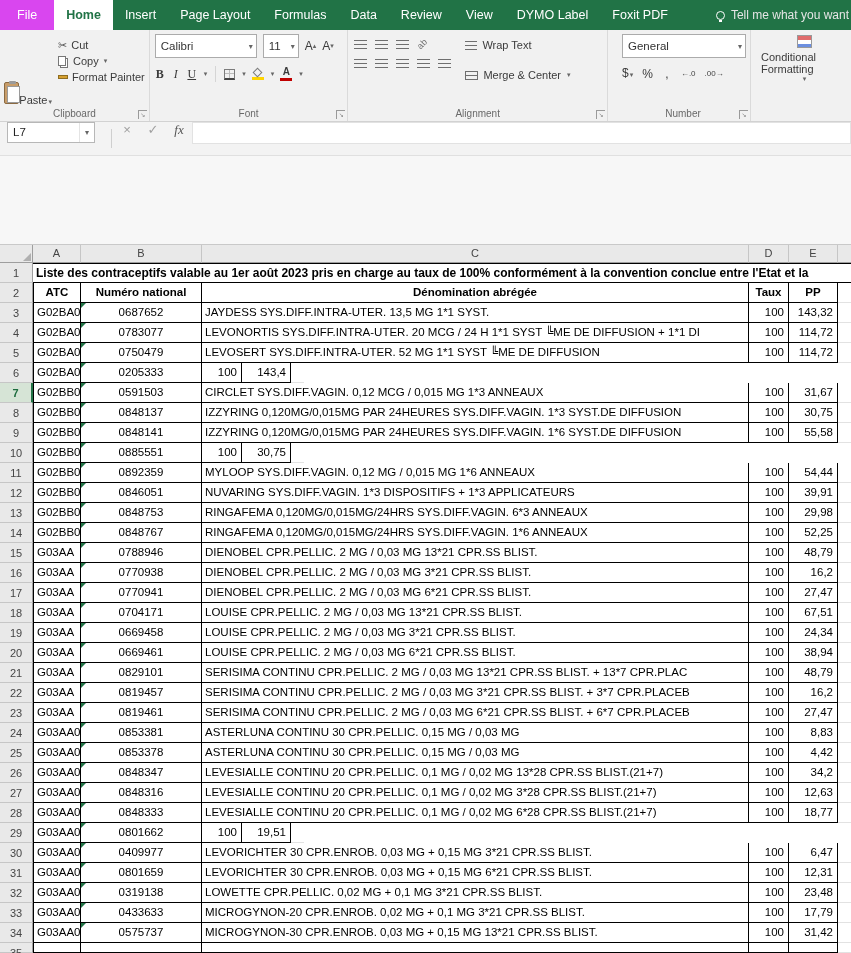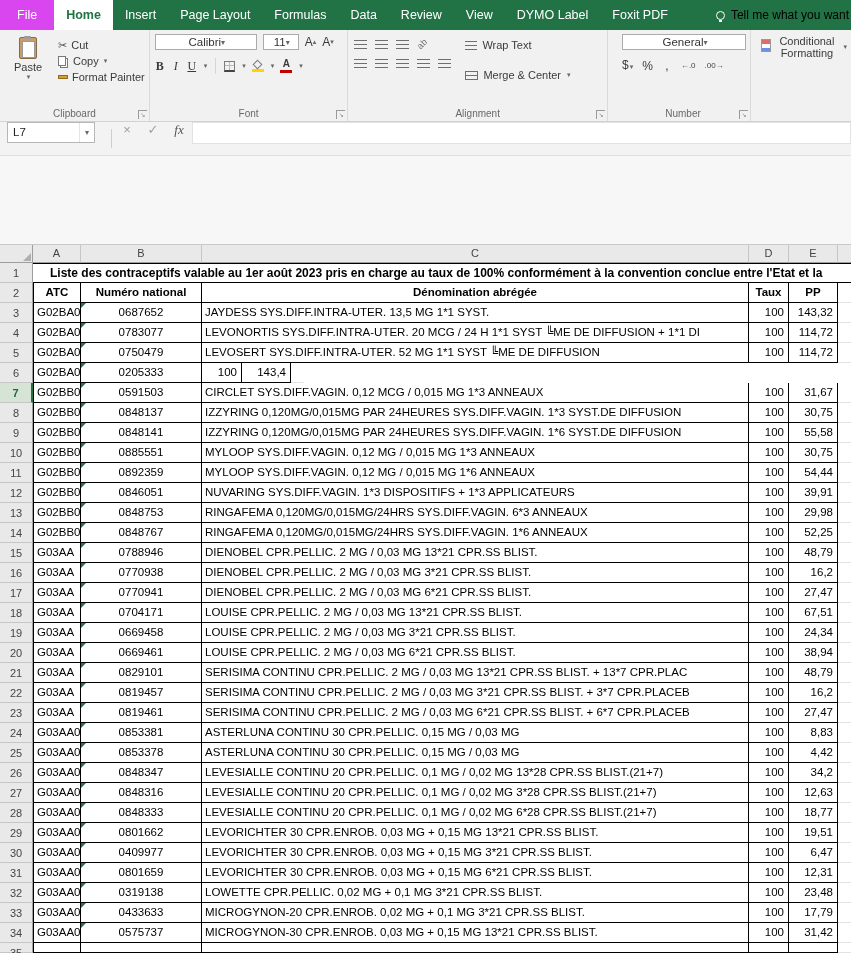--- a/index.html
+++ b/index.html
@@ -5,42 +5,42 @@
   * { margin:0; padding:0; box-sizing:border-box; }
   html,body { width:851px; height:953px; overflow:hidden;
     font-family:"Liberation Sans","DejaVu Sans",sans-serif; background:#fff; }
 
   
   .tabbar { height:30px; background:#217346; display:flex; align-items:stretch; }
   .tabs-list { display:flex; }
   .rtab { color:#fff; font-size:12.5px; line-height:30px; padding:0 12px; white-space:nowrap; cursor:default; }
   .rtab.file { background:#d946ef; padding:0 17px; }
   .rtab.sel { background:#fff; color:#217346; font-weight:bold; }
-  .tellme { margin-left:auto; display:flex; align-items:center; gap:6px; color:#000000; font-size:12px; padding-right:2px; white-space:nowrap; overflow:hidden; }
+  .tellme { margin-left:auto; display:flex; align-items:center; gap:6px; color:#e5e5e5; font-size:12px; padding-right:2px; white-space:nowrap; overflow:hidden; }
   .bulb { width:9px; height:9px; border:1px solid #fff; border-radius:50%; position:relative; flex:0 0 auto; }
   .bulb::after { content:''; position:absolute; left:2px; bottom:-3px; width:3px; height:2px; background:#fff; }
 
   
   .ribbon { height:92px; background:#f1f1f1; border-bottom:1px solid #d2d2d2; display:flex; }
   .group { position:relative; padding:3px 4px 15px 4px; border-right:1px solid #dadada; }
   .glabel { position:absolute; left:0; right:0; bottom:2px; text-align:center; font-size:10px; color:#696969; }
   .launcher { position:absolute; right:2px; bottom:2px; width:9px; height:9px; font-size:6px; line-height:8px; text-align:center; color:#777; border-left:1px solid #9a9a9a; border-top:1px solid #9a9a9a; }
   .g-clip { width:152px; display:flex; gap:6px; }
-  .paste { width:48px; display:flex; flex-direction:column; align-items:center; font-size:11px; color:#3b3b3b; padding-top:4px; }
+  .paste { width:48px; display:flex; flex-direction:row; align-items:flex-end; font-size:11px; color:#3b3b3b; padding-top:4px; }
   .ic-clipboard { width:18px; height:22px; background:#c89d6a; border:1px solid #8a6a42; border-radius:2px; position:relative; margin-bottom:2px; }
   .ic-clipboard::before { content:''; position:absolute; left:2px; top:3px; width:11px; height:15px; background:#fff; border:1px solid #9a9a9a; }
   .ic-clipboard::after { content:''; position:absolute; left:4px; top:-2px; width:7px; height:3px; background:#9b9b9b; border-radius:1px; }
   .clip-col { display:flex; flex-direction:column; gap:4px; padding-top:6px; font-size:11px; color:#3b3b3b; }
   .sbtn { display:flex; align-items:center; gap:4px; white-space:nowrap; }
   .ic-cut { font-size:11px; color:#555; line-height:11px; }
   .ic-copy { width:8px; height:10px; border:1px solid #777; background:#fff; box-shadow:2px 2px 0 -1px #fff, 2px 2px 0 0 #777; margin-right:3px; }
   .ic-brush { width:10px; height:4px; background:#d6a02f; border:1px solid #8f6d20; }
   .mini-dd { font-size:7px; color:#666; margin-left:1px; }
   .frow { display:flex; align-items:center; gap:6px; }
-  .combo { background:#fff; border:1px solid #ababab; height:16px; display:flex; align-items:center; justify-content:center; padding:0 3px 0 5px; font-size:11.5px; color:#333; }
+  .combo { background:#fff; border:1px solid #ababab; height:24px; display:flex; align-items:center; justify-content:space-between; padding:0 3px 0 5px; font-size:11.5px; color:#333; }
   .ca { font-size:8px; color:#666; }
   .w100{width:102px;} .w34{width:36px;} .w120{width:124px;}
   .g-font { width:208px; }
   .g-font .frow { margin:1px 0 0 1px; }
   .g-font .frow.r2 { margin-top:8px; }
   .fbtn { font-size:12px; color:#3b3b3b; min-width:10px; text-align:center; line-height:14px; }
   .fbtn.b { font-weight:bold; font-family:"Liberation Serif",serif; }
   .fbtn.i { font-style:italic; font-family:"Liberation Serif",serif; }
   .fbtn.u { text-decoration:underline; font-family:"Liberation Serif",serif; }
   .sup { font-size:7px; vertical-align:top; color:#666; }
@@ -58,21 +58,21 @@
   .ic-orient { font-size:9px; color:#6f6f6f; transform:rotate(-45deg); display:inline-block; }
   .al-right { display:flex; flex-direction:column; gap:18px; padding-top:6px; }
   .tbtn { display:flex; align-items:center; gap:5px; font-size:11px; color:#3b3b3b; white-space:nowrap; }
   .ic-wrap { width:12px; height:9px; background:repeating-linear-gradient(to bottom,#6f6f6f 0 1px,transparent 1px 4px); }
   .ic-merge { width:13px; height:9px; border:1px solid #6f6f6f; background:linear-gradient(#6f6f6f,#6f6f6f) center/100% 1px no-repeat; }
   .g-num { width:140px;margin-left:8px; }
   .g-num .combo { margin:1px 0 0 2px; }
   .g-num .frow { margin:8px 0 0 2px; gap:9px; }
   .dec { font-size:8px; color:#444; }
   .g-styles { flex:1; border-right:none; }
-  .cf { display:flex; flex-direction:row; align-items:center; width:86px; margin:2px 0 12px 6px; font-size:11px; color:#3b3b3b; text-align:center; }
+  .cf { display:flex; flex-direction:column; align-items:center; width:86px; margin:2px 0 12px 6px; font-size:11px; color:#3b3b3b; }
   .ic-cf { width:15px; height:13px; border:1px solid #999; margin-bottom:3px;
     background:linear-gradient(to bottom,#e06c6c 0 4px,#fff 4px 8px,#6c8fe0 8px 13px); }
   .cf-text { line-height:12px; }
 
   
   .fbar { height:34px; background:#f3f3f3; border-bottom:1px solid #e0e0e0; display:flex; align-items:flex-start; }
   .namebox { width:88px; height:21px; background:#fff; border:1px solid #b7b7b7; margin-left:7px; display:flex; align-items:stretch; }
   .nb-val { flex:1; font-size:11.5px; line-height:19px; padding-left:5px; color:#222; }
   .nb-dd { width:15px; border-left:1px solid #e4e4e4; color:#666; font-size:8px; line-height:19px; text-align:center; }
   .fb-grip { width:15px; align-self:stretch; margin:7px 2px; border-right:1px solid #cfcfcf; }
@@ -92,21 +92,21 @@
   .colhead { height:18px; line-height:17px; text-align:center; background:#e9e9e9; border-right:1px solid #c6c6c6; border-bottom:1px solid #9e9e9e; font-size:11px; color:#454545; }
   .col-A{width:48px;} .col-B{width:121px;} .col-C{width:547px;} .col-D{width:40px;} .col-E{width:49px;} .col-F{width:13px;}
   .colhead.col-F { border-right:none; }
   .grow { display:flex; height:20px; }
   .grow.partial { height:10px; overflow:hidden; }
   .rowhead { width:33px; flex:0 0 33px; background:#e9e9e9; border-right:1px solid #9e9e9e; border-bottom:1px solid #c6c6c6; font-size:11px; color:#454545; text-align:center; line-height:20px; }
   .rowhead.active { background:#d6e4d6; color:#1d6c3e; font-weight:bold; border-right:2px solid #217346; }
   .cell { background:#fff; border-right:1px solid #000; border-bottom:1px solid #000; font-size:11.5px; line-height:19px; white-space:nowrap; overflow:hidden; position:relative; color:#000; }
   .cell.first { border-left:1px solid #000; }
   .cell.head { font-weight:bold; text-align:center; }
-  .title-cell { width:818px; border-top:1px solid #000; border-right:none; font-weight:bold; font-size:12px; padding-left:17px; line-height:18px; }
+  .title-cell { width:818px; border-top:1px solid #000; border-right:none; font-weight:bold; font-size:12px; padding-left:3px; line-height:18px; }
   .al-l { padding-left:3px; } .al-c { text-align:center; } .al-r { text-align:right; padding-right:4px; }
   .fcol { width:13px; border-right:none; border-bottom:1px solid #e2e2e2; }
   .tri { position:absolute; left:0; top:0; width:0; height:0; border-top:5px solid #217346; border-right:5px solid transparent; }
 </style>
 </head>
 <body>
 
 <div class="tabbar">
   <div class="tabs-list">
       <div class="rtab file">File</div>
@@ -341,21 +341,20 @@
         <div class="cell col-B al-c"><span class="tri"></span><span>0848141</span></div>
         <div class="cell col-C al-l"><span>IZZYRING 0,120MG/0,015MG PAR 24HEURES SYS.DIFF.VAGIN.   1*6 SYST.DE DIFFUSION</span></div>
         <div class="cell col-D al-r"><span>100</span></div>
         <div class="cell col-E al-r"><span>55,58</span></div>
         <div class="cell fcol"></div>
       </div>
       <div class="grow">
         <div class="rowhead">10</div>
         <div class="cell col-A al-l first"><span>G02BB01</span></div>
         <div class="cell col-B al-c"><span class="tri"></span><span>0885551</span></div>
-        <div class="cell col-C al-l"><span>MYLOOP SYS.DIFF.VAGIN. 0,12 MG / 0,015 MG  1*3 ANNEAUX</span></div>
         <div class="cell col-D al-r"><span>100</span></div>
         <div class="cell col-E al-r"><span>30,75</span></div>
         <div class="cell fcol"></div>
       </div>
       <div class="grow">
         <div class="rowhead">11</div>
         <div class="cell col-A al-l first"><span>G02BB01</span></div>
         <div class="cell col-B al-c"><span class="tri"></span><span>0892359</span></div>
         <div class="cell col-C al-l"><span>MYLOOP SYS.DIFF.VAGIN. 0,12 MG / 0,015 MG  1*6 ANNEAUX</span></div>
         <div class="cell col-D al-r"><span>100</span></div>
@@ -512,21 +511,20 @@
         <div class="cell col-B al-c"><span class="tri"></span><span>0848333</span></div>
         <div class="cell col-C al-l"><span>LEVESIALLE CONTINU 20 CPR.PELLIC. 0,1 MG / 0,02 MG  6*28 CPR.SS BLIST.(21+7)</span></div>
         <div class="cell col-D al-r"><span>100</span></div>
         <div class="cell col-E al-r"><span>18,77</span></div>
         <div class="cell fcol"></div>
       </div>
       <div class="grow">
         <div class="rowhead">29</div>
         <div class="cell col-A al-l first"><span>G03AA07</span></div>
         <div class="cell col-B al-c"><span class="tri"></span><span>0801662</span></div>
-        <div class="cell col-C al-l"><span>LEVORICHTER 30 CPR.ENROB. 0,03 MG + 0,15 MG  13*21 CPR.SS BLIST.</span></div>
         <div class="cell col-D al-r"><span>100</span></div>
         <div class="cell col-E al-r"><span>19,51</span></div>
         <div class="cell fcol"></div>
       </div>
       <div class="grow">
         <div class="rowhead">30</div>
         <div class="cell col-A al-l first"><span>G03AA07</span></div>
         <div class="cell col-B al-c"><span class="tri"></span><span>0409977</span></div>
         <div class="cell col-C al-l"><span>LEVORICHTER 30 CPR.ENROB. 0,03 MG + 0,15 MG  3*21 CPR.SS BLIST.</span></div>
         <div class="cell col-D al-r"><span>100</span></div>

